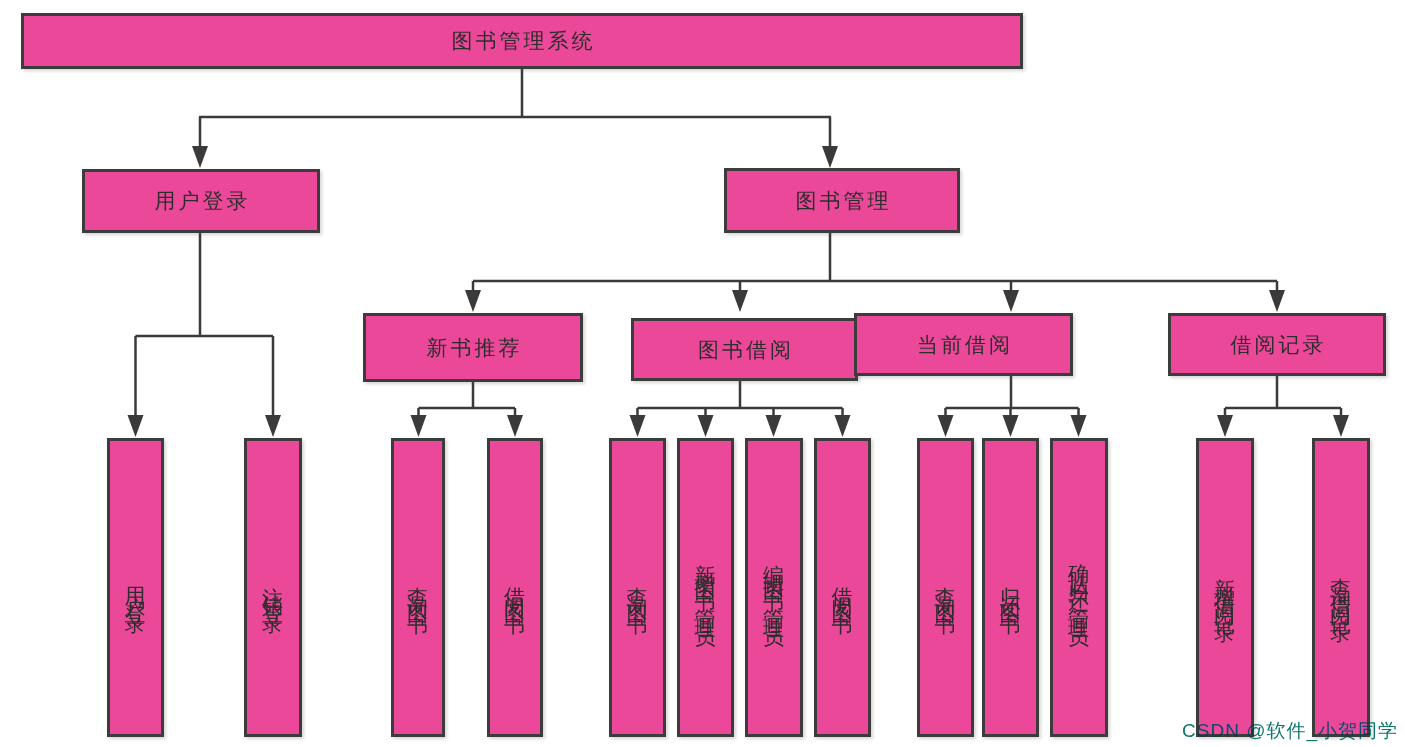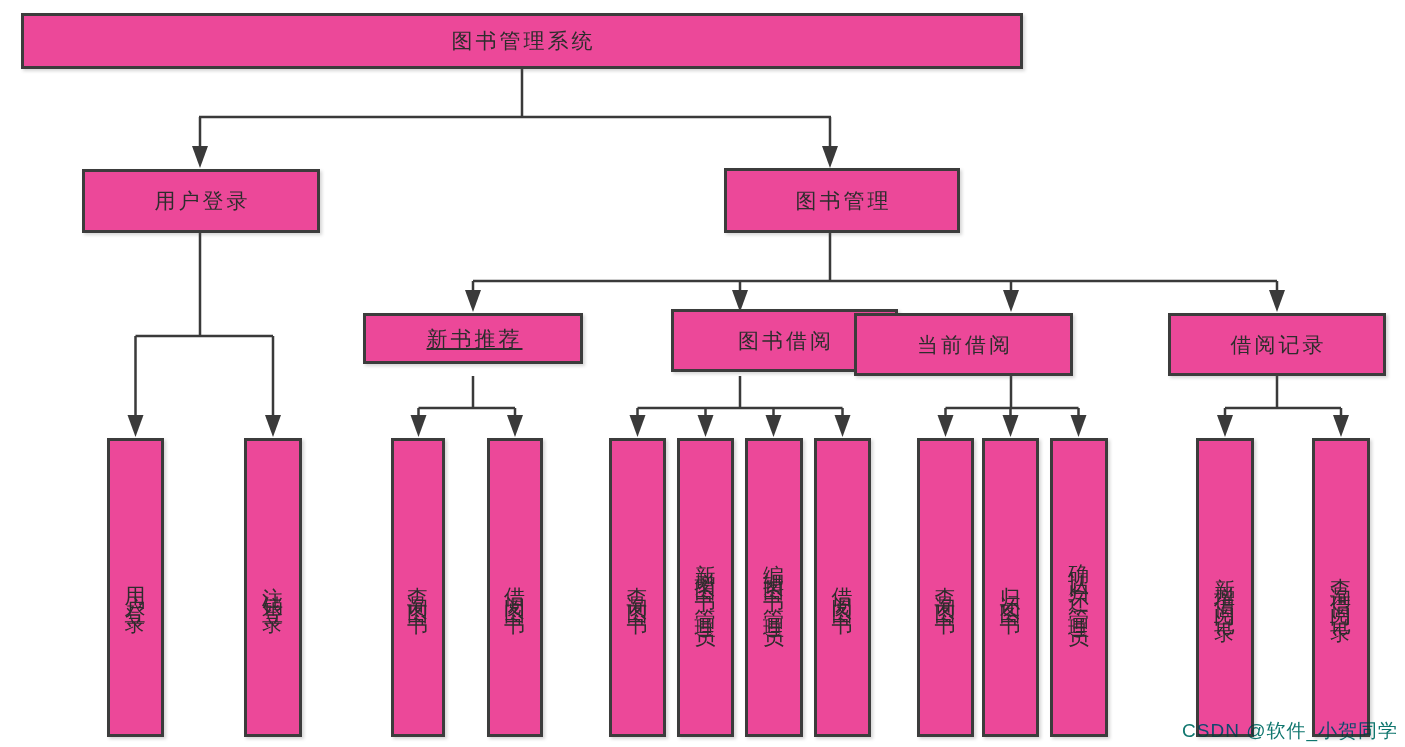--- a/index.html
+++ b/index.html
@@ -45,22 +45,22 @@
     text-orientation: mixed;
     font-size: 21px;
     line-height: 1;
     letter-spacing: 9px;
     white-space: nowrap;
   }
   
   .n-root { left: 21px;   top: 13px;  width: 1002px; height: 56px; }
   .n-l2a  { left: 82px;   top: 169px; width: 238px;  height: 64px; }
   .n-l2b  { left: 712px;  top: 168px; width: 236px;  height: 65px; margin-left: 12px; }
-  .n-l3a  { left: 363px;  top: 313px; width: 220px;  height: 51px; text-decoration: underline; }
-  .n-l3b  { left: 631px;  top: 309px; width: 227px;  height: 63px; margin-left: 40px; }
+  .n-l3a  { left: 363px;  top: 313px; width: 220px;  height: 69px; }
+  .n-l3b  { left: 631px;  top: 318px; width: 227px;  height: 63px; }
   .n-l3c  { left: 854px;  top: 313px; width: 219px;  height: 63px; }
   .n-l3d  { left: 1168px; top: 313px; width: 218px;  height: 63px; }
   .leaf   { top: 438px; height: 299px; }
   .n-f1  { left: 107px;  width: 57px; }
   .n-f2  { left: 244px;  width: 58px; }
   .n-f3  { left: 391px;  width: 54px; }
   .n-f4  { left: 487px;  width: 56px; }
   .n-f5  { left: 609px;  width: 57px; }
   .n-f6  { left: 677px;  width: 57px; }
   .n-f7  { left: 745px;  width: 58px; }

